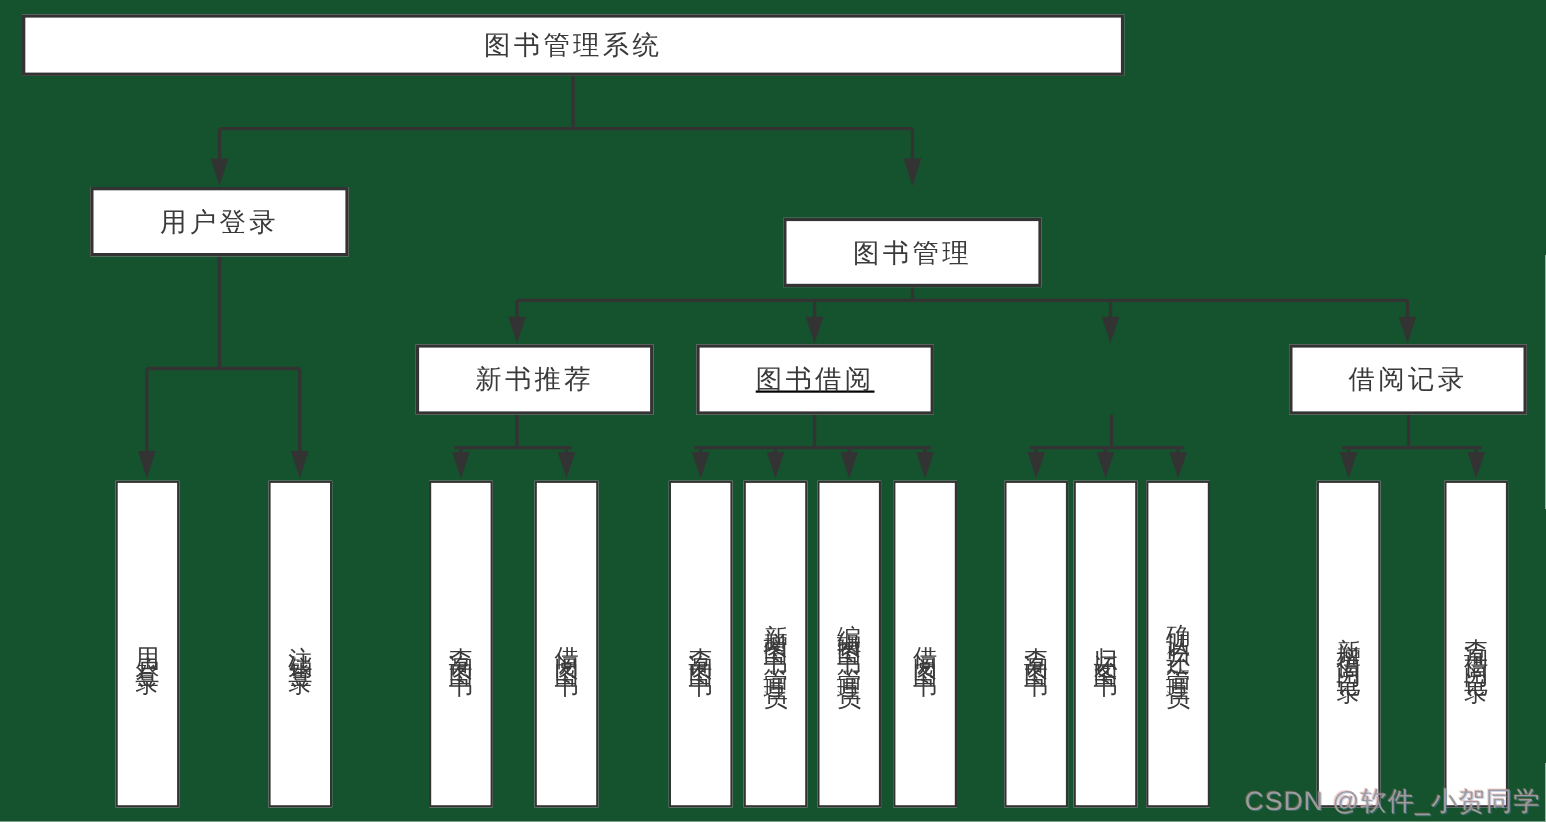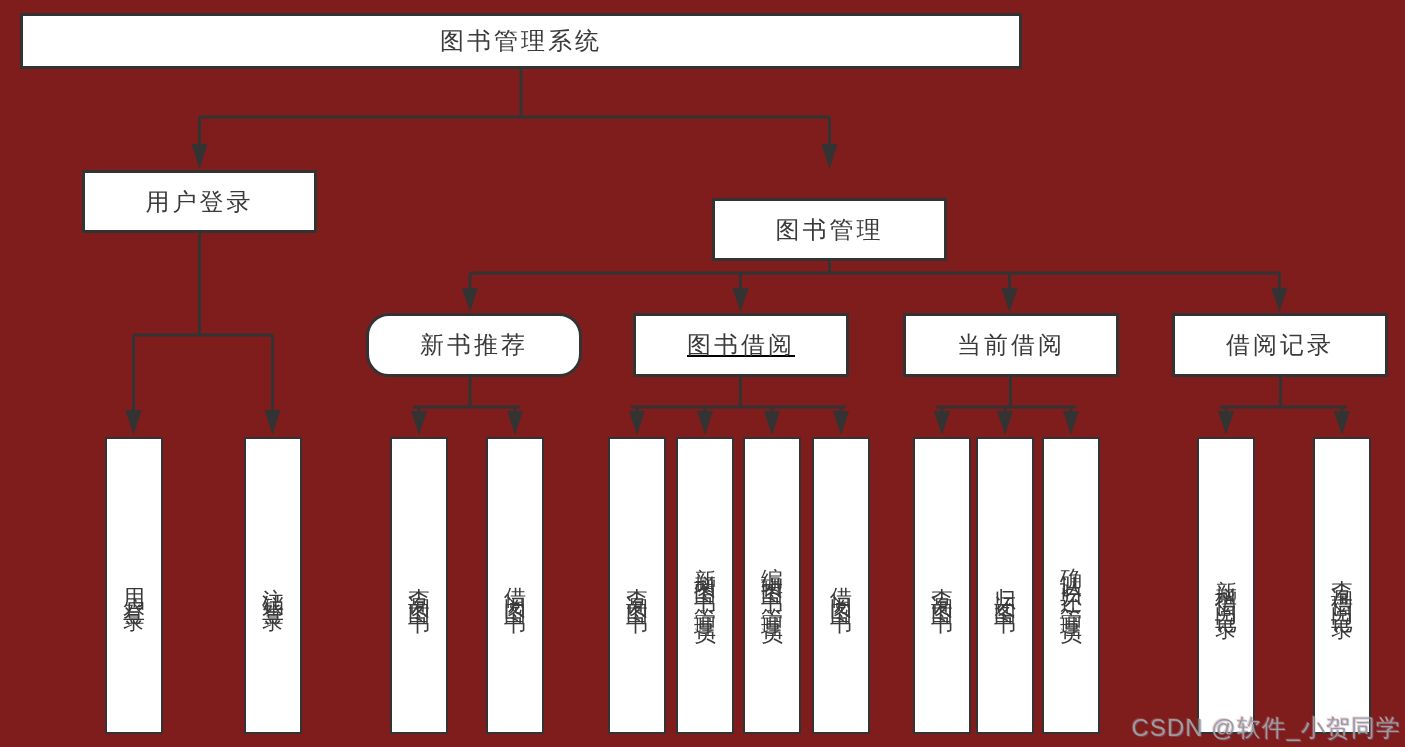--- a/index.html
+++ b/index.html
@@ -4,21 +4,21 @@
 <style>
   html, body {
     margin: 0;
     padding: 0;
     background: #ffffff;
   }
   .stage {
     position: relative;
     width: 1405px;
     height: 747px;
-    background: #7f1d1d;
+    background: #14532d;
     font-family: "Liberation Sans", sans-serif;
     overflow: hidden;
   }
   .connectors {
     position: absolute;
     left: 0;
     top: 0;
     width: 1405px;
     height: 747px;
     z-index: 1;
@@ -43,21 +43,21 @@
     writing-mode: vertical-rl;
     text-orientation: mixed;
     font-size: 22px;
     letter-spacing: 8px;
     white-space: nowrap;
   }
   .root  { left: 20px;  top: 13px;  width: 1002px; height: 56px; }
   .l2a   { left: 82px;  top: 170px; width: 235px;  height: 63px; }
   .l2b   { left: 712px; top: 170px; width: 235px;  height: 63px; margin-top: 28px; }
   .l3    { top: 313px;  height: 64px; width: 216px; }
-  .l3a   { left: 366px; border-radius: 23px; }
+  .l3a   { left: 378px; }
   .l3b   { left: 633px; text-decoration: underline; }
   .l3c   { left: 903px; }
   .l3d   { left: 1172px; }
   .leaf  { top: 437px;  height: 297px; width: 58px; border-width: 2.5px; }
   .lf1  { left: 105px; }
   .lf2  { left: 244px; }
   .lf3  { left: 390px; }
   .lf4  { left: 486px; }
   .lf5  { left: 608px; }
   .lf6  { left: 676px; }
@@ -142,23 +142,20 @@
   <div class="node l2b">
     <span class="lbl">图书管理</span>
   </div>
 
   <div class="node l3 l3a">
     <span class="lbl">新书推荐</span>
   </div>
   <div class="node l3 l3b">
     <span class="lbl">图书借阅</span>
   </div>
-  <div class="node l3 l3c">
-    <span class="lbl">当前借阅</span>
-  </div>
   <div class="node l3 l3d">
     <span class="lbl">借阅记录</span>
   </div>
 
   <div class="node leaf lf1">
     <span class="lbl">用户登录</span>
   </div>
   <div class="node leaf lf2">
     <span class="lbl">注销登录</span>
   </div>

